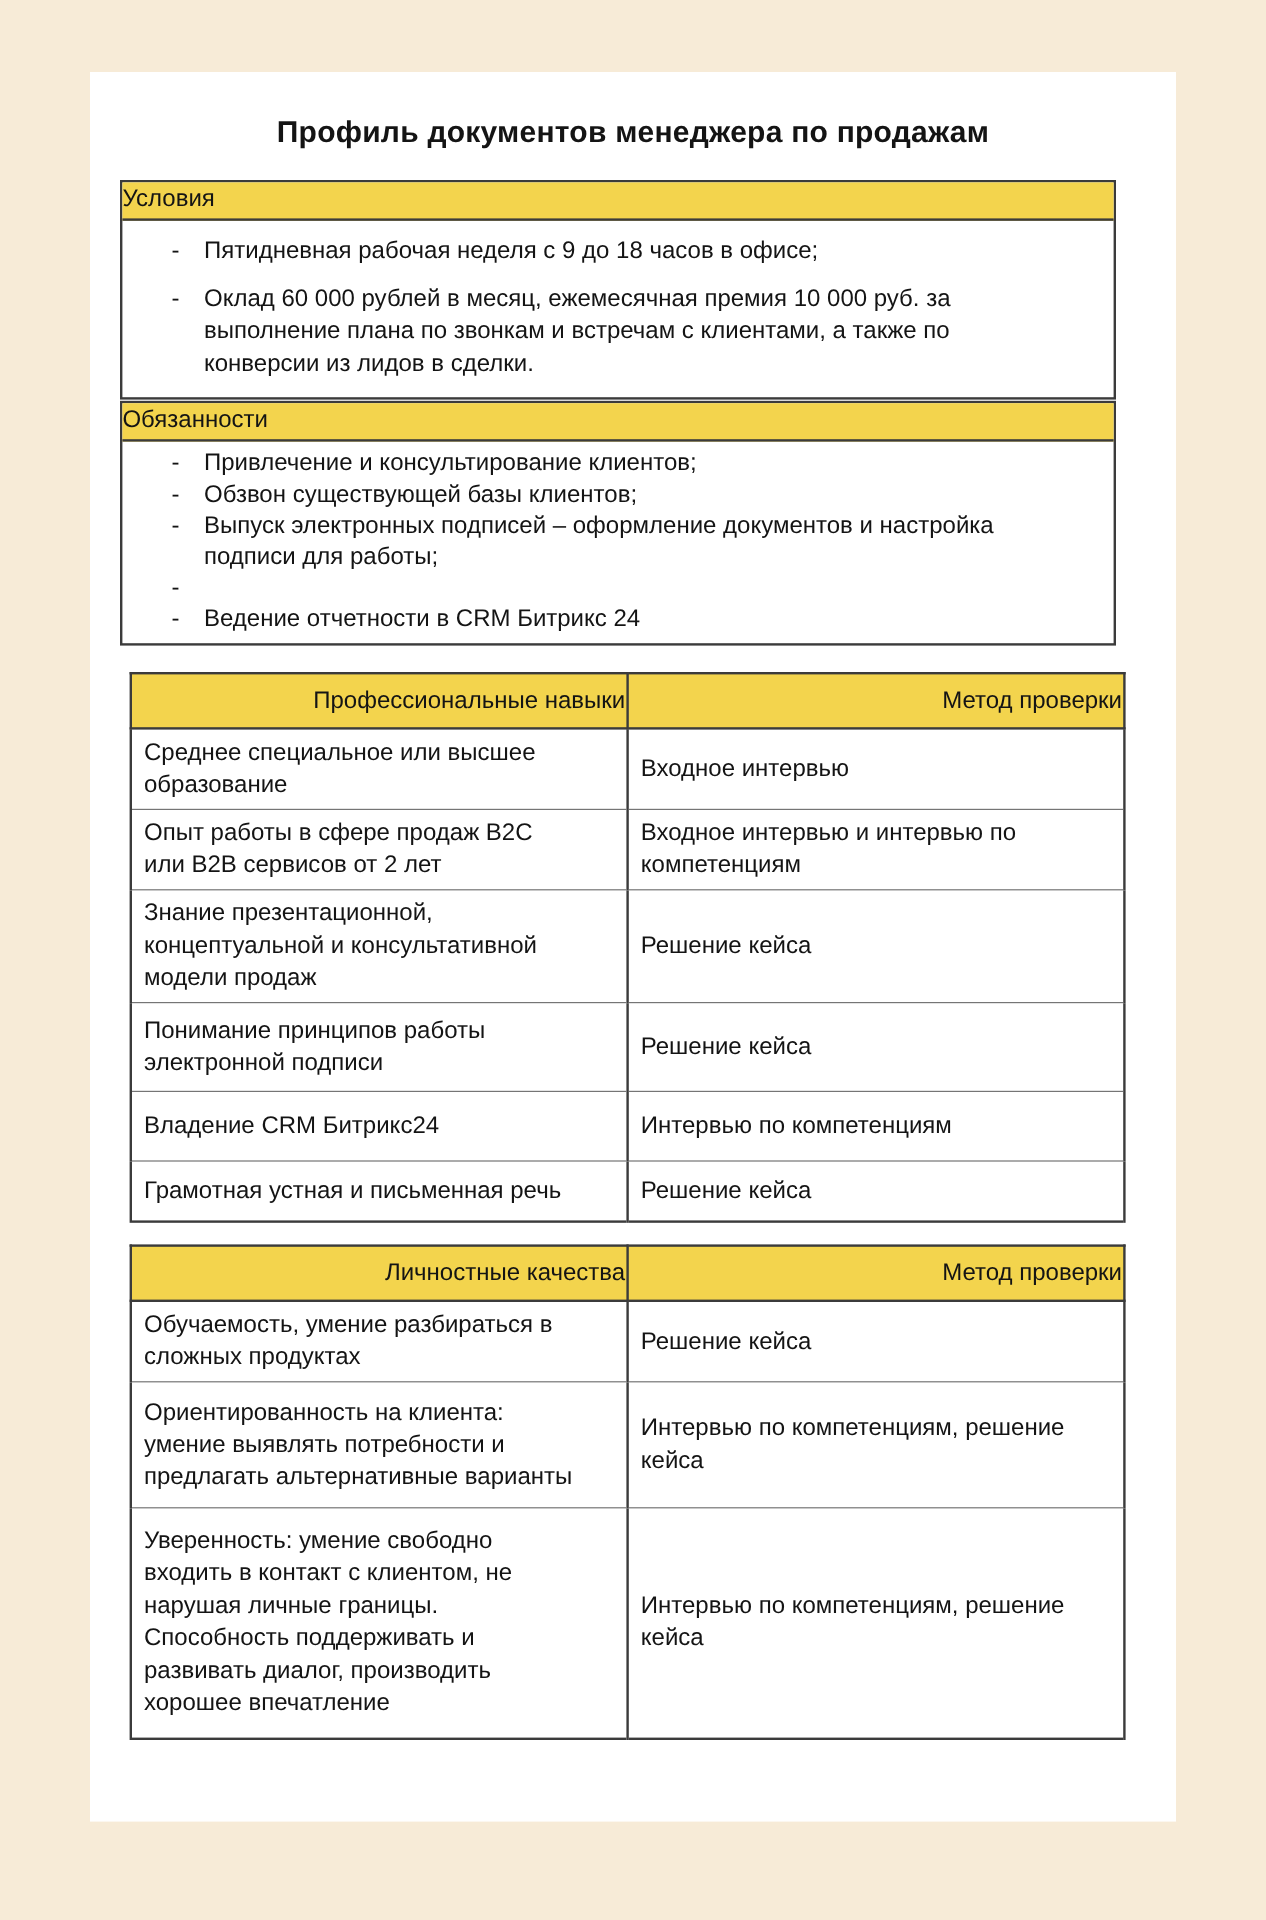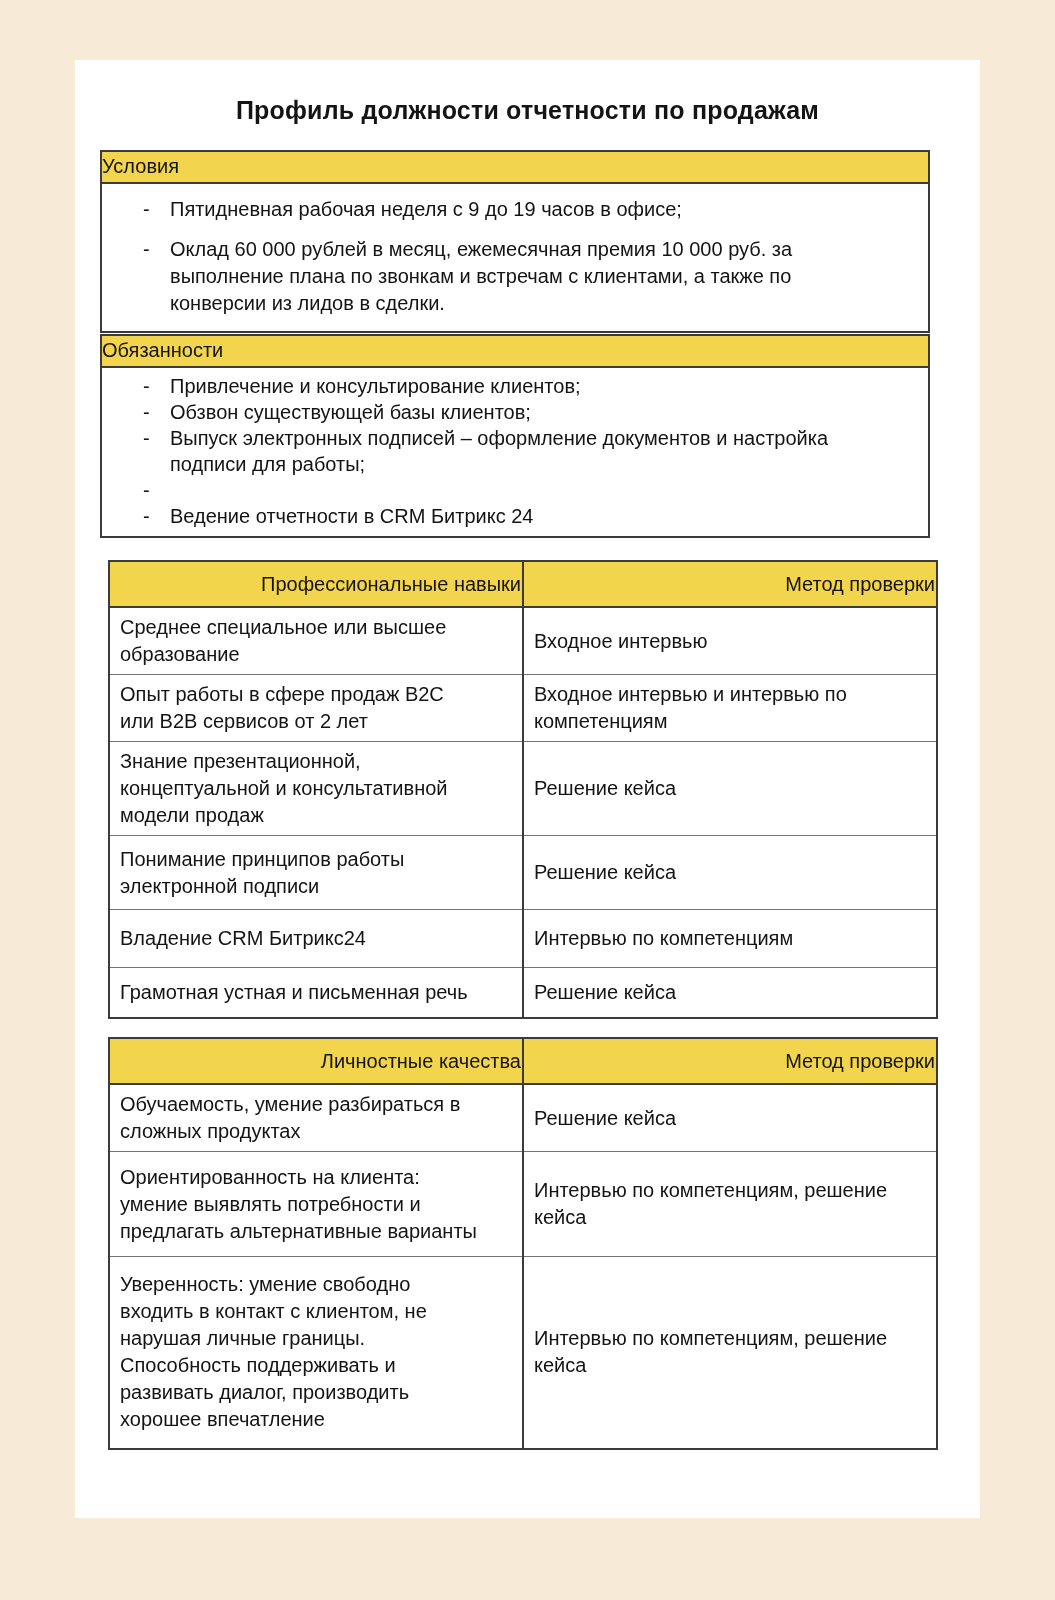--- a/index.html
+++ b/index.html
@@ -90,28 +90,28 @@
     white-space: pre-line;
   }
   .grid-table tr td:last-child { border-left: 1px solid #3b3b3b; }
   .grid-table { border: 2px solid #3b3b3b; }
 </style>
 </head>
 <body>
 
 <div class="page">
 
-  <div class="doc-title">Профиль должности отчетности по продажам</div>
+  <div class="doc-title">Профиль документов менеджера по продажам</div>
 
   <div class="box" id="conditions-box">
     <div class="box-header">Условия</div>
     <div class="bullets">
       <div class="bullet">
         <span class="dash">-</span>
-        <span class="b-text">Пятидневная рабочая неделя с 9 до 19 часов в офисе;</span>
+        <span class="b-text">Пятидневная рабочая неделя с 9 до 18 часов в офисе;</span>
       </div>
       <div class="bullet">
         <span class="dash">-</span>
         <span class="b-text">Оклад 60 000 рублей в месяц, ежемесячная премия 10 000 руб. за
 выполнение плана по звонкам и встречам с клиентами, а также по
 конверсии из лидов в сделки.</span>
       </div>
     </div>
   </div>
 

